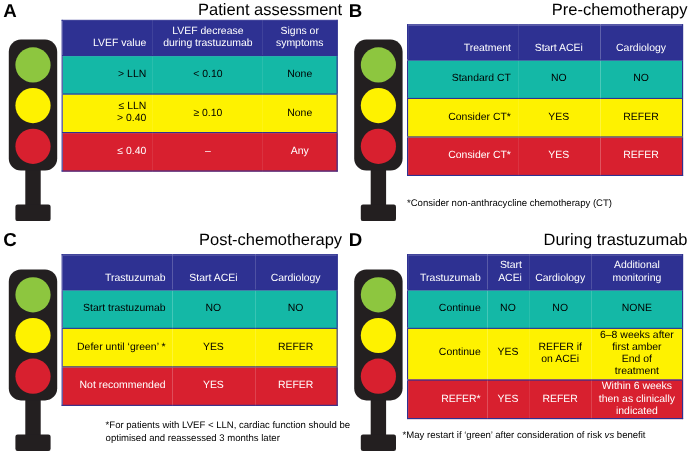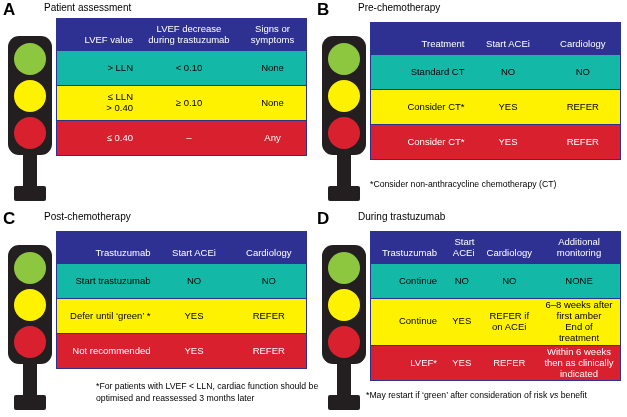--- a/index.html
+++ b/index.html
@@ -25,24 +25,24 @@
   .panel-letter {
     position: absolute;
     left: 3px; top: 1px;
     font-size: 17px;
     font-weight: bold;
     color: #000;
     line-height: 1;
   }
   .panel-title {
     position: absolute;
-    left: 44px; top: 2px;
+    left: 56px; top: 2px;
     width: 255px;
-    text-align: left;
-    font-size: 10px;
+    text-align: right;
+    font-size: 15px;
     color: #000;
     line-height: 1.1;
   }
 
   
   .traffic-light {
     position: absolute;
     left: 8px; top: 36px;
     width: 44px; height: 165px;
   }
@@ -320,21 +320,21 @@
           <td class="c-center">NO</td>
           <td class="c-center">NONE</td>
         </tr>
         <tr class="row-yellow">
           <td class="c-left">Continue</td>
           <td class="c-center">YES</td>
           <td class="c-center">REFER if on ACEi</td>
           <td class="c-center">6–8 weeks after first amber<br>End of treatment</td>
         </tr>
         <tr class="row-red">
-          <td class="c-left">LVEF*</td>
+          <td class="c-left">REFER*</td>
           <td class="c-center">YES</td>
           <td class="c-center">REFER</td>
           <td class="c-center">Within 6 weeks then as clinically indicated</td>
         </tr>
       </tbody>
     </table>
 
     <div class="footnote fn-D"><span>*May restart if ‘green’ after consideration of risk </span><span class="fn-italic">vs</span><span> benefit</span></div>
   </div>
 

